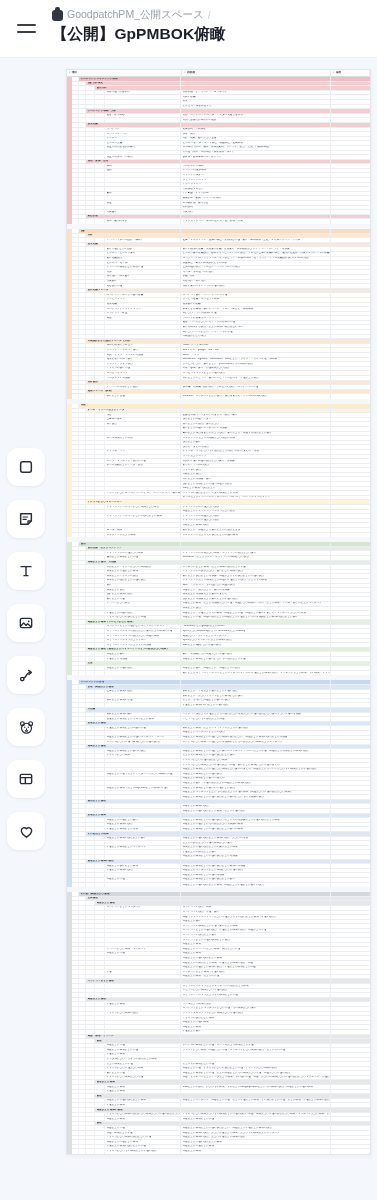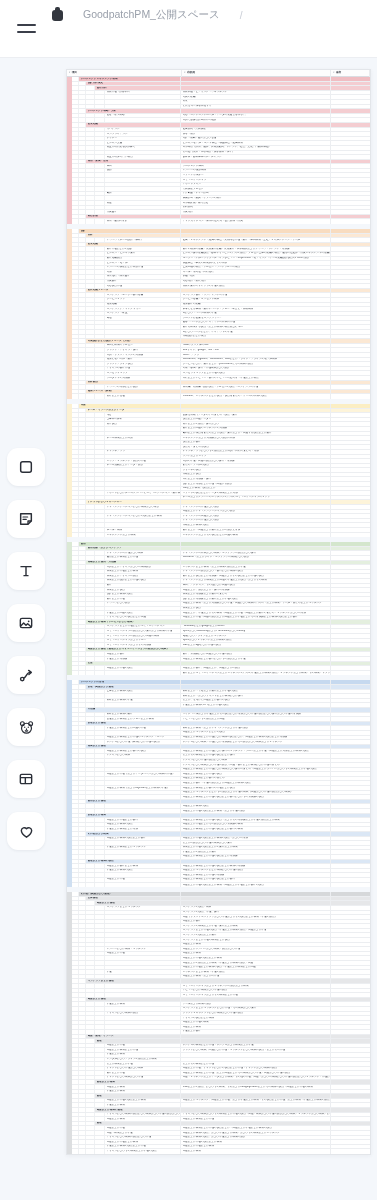--- a/index.html
+++ b/index.html
@@ -23,21 +23,21 @@
   .hamburger {
     position: absolute; left: 12px; top: 14px;
     width: 28px; height: 28px;
     display: flex; flex-direction: column; justify-content: center;
     align-items: center; gap: 5px;
     cursor: pointer;
   }
   .hamburger i { display: block; width: 19px; height: 2px; background: #3b3f4a; border-radius: 1px; }
   .crumbs {
     position: absolute; left: 52px; top: 8px;
-    display: flex; align-items: center; gap: 20px;
+    display: flex; align-items: center; gap: 4px;
     font-size: 10.5px; color: #9aa0ab; white-space: nowrap;
   }
   .space-avatar {
     width: 11px; height: 11px; border-radius: 3px;
     background: #33373f; position: relative; flex: none;
   }
   .space-avatar::before {
     content: ""; position: absolute; left: 3px; top: -2.5px;
     width: 5px; height: 4px; border-radius: 2px 2px 0 0; background: #33373f;
   }
@@ -155,20 +155,21 @@
   <div class="topbar">
     <div class="hamburger">
       <i></i>
       <i></i>
     </div>
     <div class="crumbs">
       <span class="space-avatar"></span>
       <span>GoodpatchPM_公開スペース</span>
       <span class="crumb-sep">/</span>
     </div>
+    <div class="page-title">【公開】GpPMBOK俯瞰</div>
   </div>
 
   <div class="canvas">
 
     <div class="sheet" id="sheet">
       <div class="sheet-header" id="sheet-header">
           <div class="hc hc-a">
             <span class="caret">▾</span>
             <span>項目</span>
           </div>

